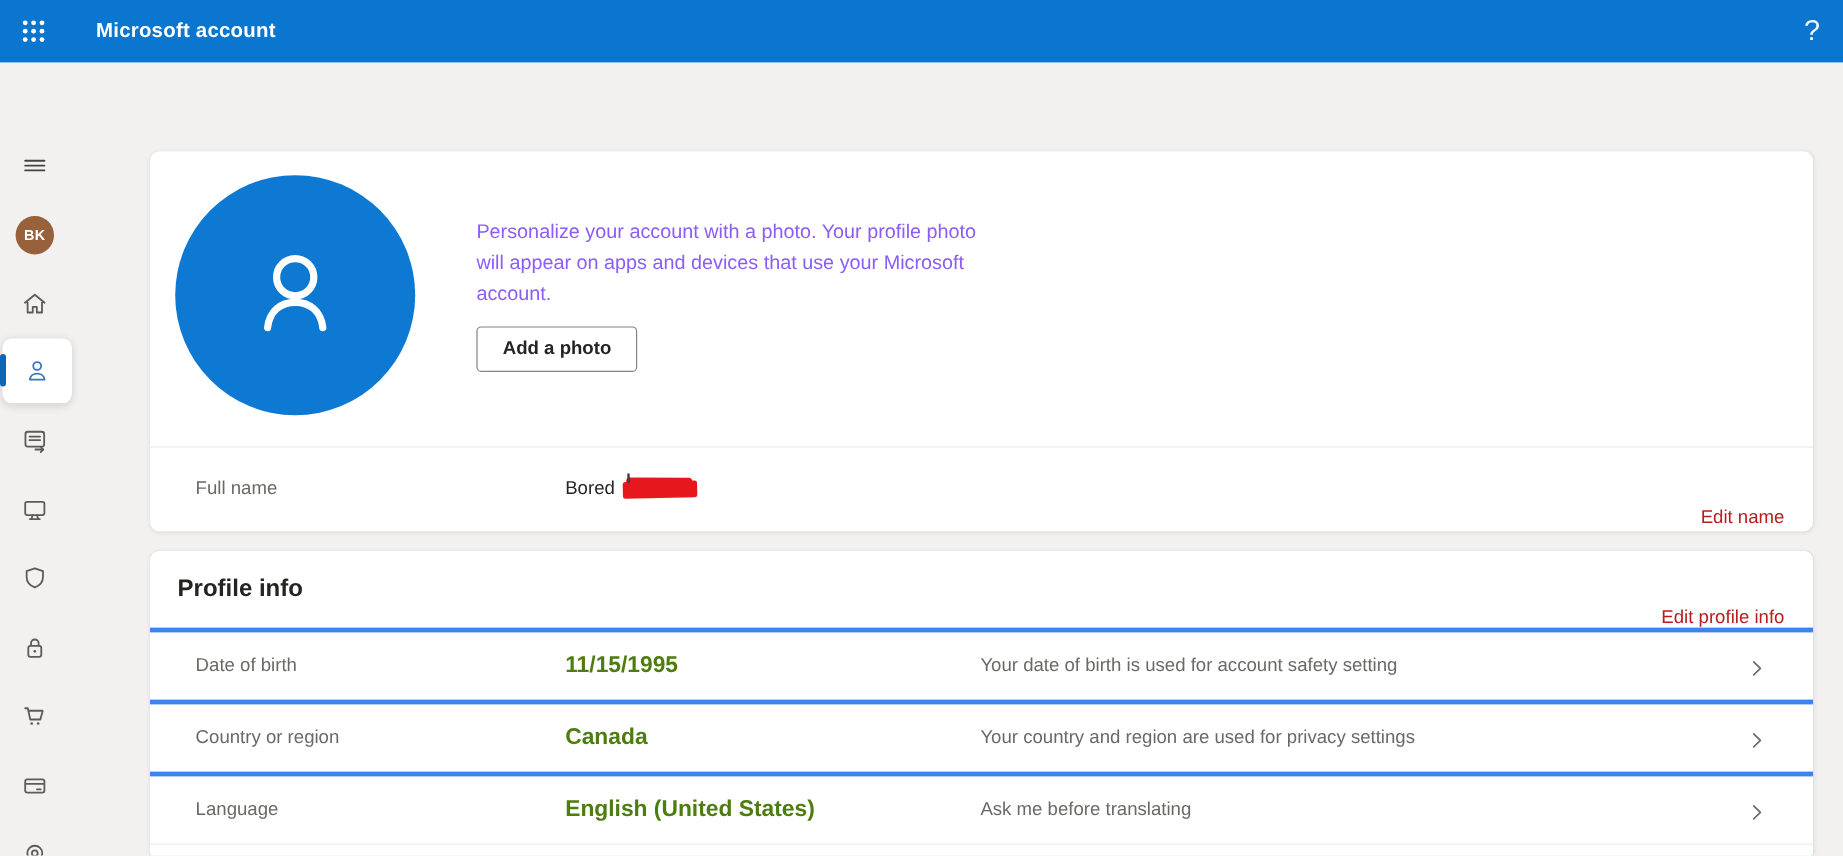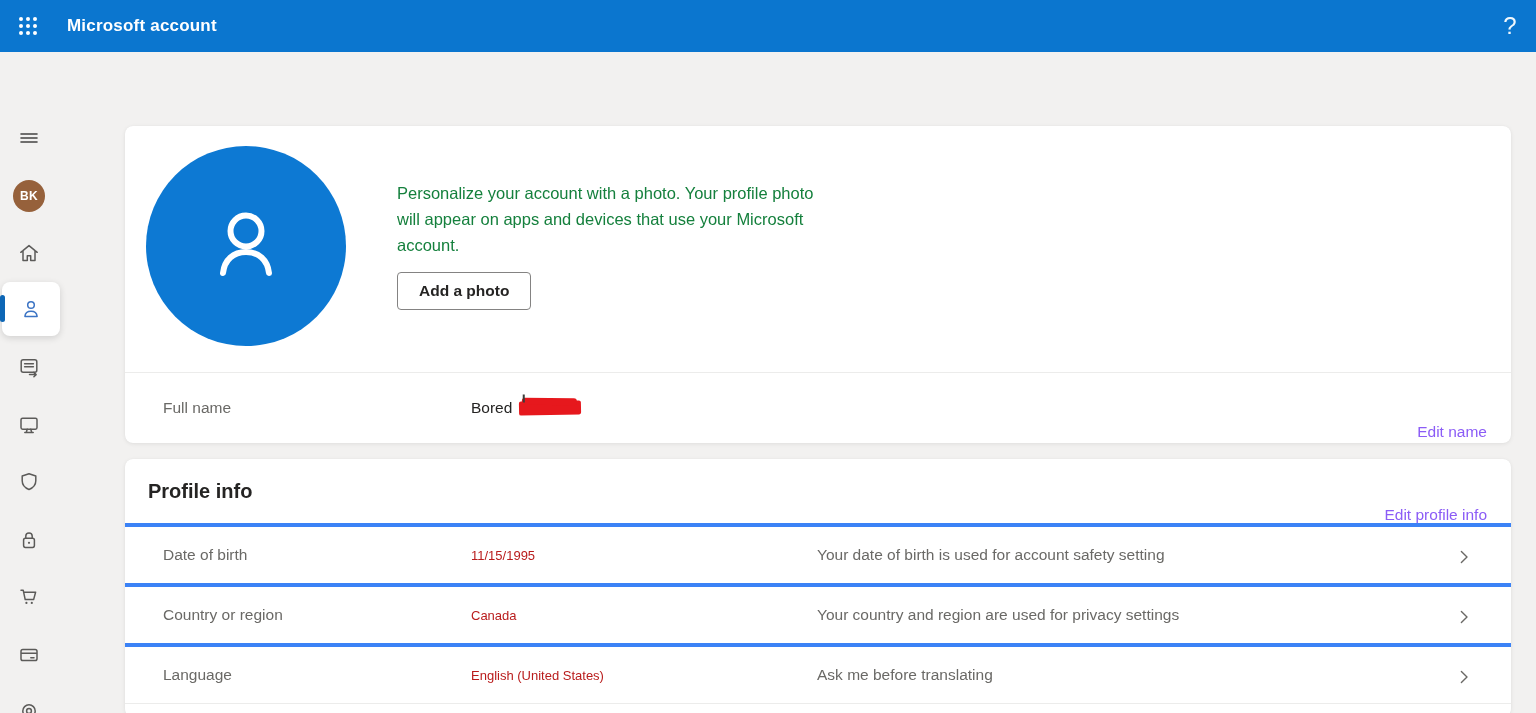--- a/index.html
+++ b/index.html
@@ -14,21 +14,21 @@
   
   .topbar {
     position:absolute; left:0; top:0; width:1536px; height:52px;
     background:#0b76cf; display:flex; align-items:center;
   }
   .waffle-btn {
     width:56px; height:52px; display:flex; align-items:center; justify-content:center;
     cursor:pointer; background:transparent; border:none;
   }
   .topbar-title {
-    color:#ffffff; font-size:17px; font-weight:700; margin-left:11px; letter-spacing:.2px;
+    color:#ffffff; font-size:17px; font-weight:700; margin-left:24px; letter-spacing:.2px;
   }
   .topbar-spacer { flex:1; }
   .help-btn {
     width:52px; height:52px; display:flex; align-items:center; justify-content:center;
     color:#ffffff; font-size:24px; font-weight:400; cursor:pointer; opacity:.95;
     background:transparent; border:none; font-family:"Liberation Sans",sans-serif;
   }
 
   
   .sidebar { position:absolute; left:0; top:56px; width:64px; height:661px; }
@@ -67,21 +67,21 @@
     overflow:hidden;
   }
   .card-photo { height:317px; margin-bottom:16px; position:relative; }
   .big-avatar {
     position:absolute; left:21px; top:20px; width:200px; height:200px;
     border-radius:50%; background:#0d79d3;
     display:flex; align-items:center; justify-content:center;
   }
   .photo-text {
     position:absolute; left:272px; top:55px; width:424px;
-    font-size:16.5px; line-height:1.57; color:#15803d;
+    font-size:16.5px; line-height:1.57; color:#8b5cf6;
   }
   .add-photo-btn {
     position:absolute; left:272px; top:146px; height:38px; padding:0 21px;
     background:#ffffff; border:1px solid #848382; border-radius:4px;
     font-family:Liberation Sans, sans-serif;
     font-size:15.5px; font-weight:700; color:#252423; cursor:pointer;
   }
   .hr { position:absolute; left:0; right:0; top:246px; height:1px; background:#ececeb; }
 
   .fullname-row {
@@ -97,33 +97,33 @@
   }
   .redaction::before {
     content:""; position:absolute; left:3px; top:-3px; width:55px; height:7px;
     background:#e6181d; border-radius:3px; transform:rotate(1.6deg);
   }
   .redaction::after {
     content:""; position:absolute; left:4px; top:-7px; width:2px; height:8px;
     background:#3d3c3a;
   }
   .edit-link {
-    position:absolute; right:24px; font-size:15.5px; color:#8b5cf6; cursor:pointer;
+    position:absolute; right:24px; font-size:15.5px; color:#b91c1c; cursor:pointer;
     text-decoration:none;
     margin-top:48px;
   }
 
   .card-profile { height:258px; }
   .pi-header { position:relative; height:64px; display:flex; align-items:center; }
   .pi-title { padding-left:23px; font-size:20px; font-weight:700; color:#252423; }
   .info-row {
     position:relative; height:60px; display:flex; align-items:center;
     border-top:4px solid #3b82f6; cursor:pointer;
   }
-  .col-value { width:346px; font-size:13px; font-weight:400; color:#b91c1c; }
+  .col-value { width:346px; font-size:19px; font-weight:700; color:#4d7c0f; }
   .col-desc  { flex:1; font-size:15.5px; color:#6a6966; padding-right:60px; }
   .chevron { position:absolute; right:38px; top:21px; }
   .row-stub { height:14px; border-top:1px solid #ececeb; }
 </style>
 </head>
 <body>
 
 <div class="topbar">
   <button class="waffle-btn">
     <svg width="22" height="22" viewBox="0 0 22 22">

